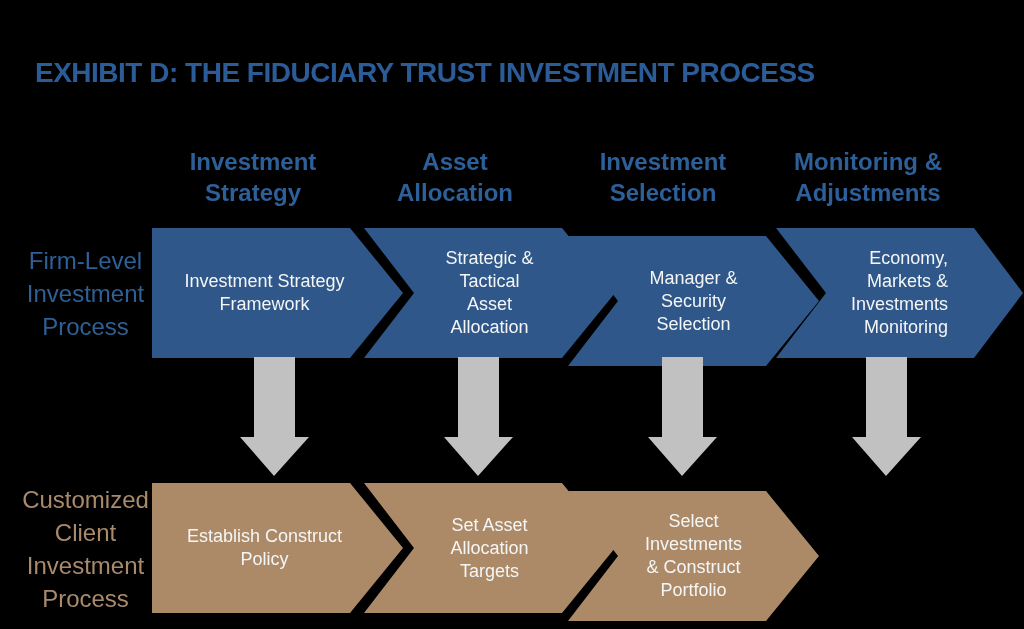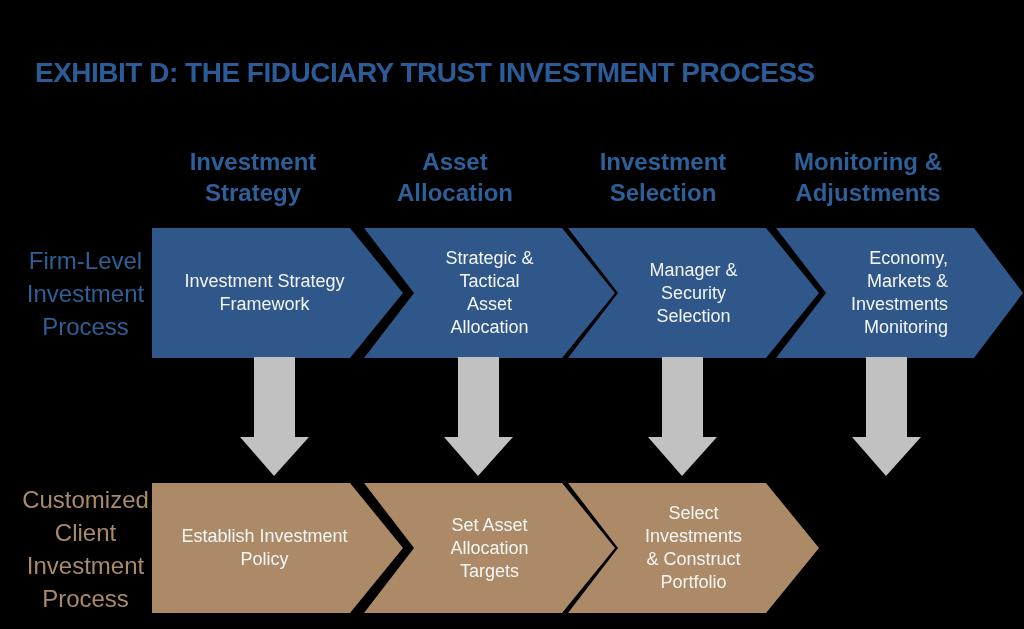--- a/index.html
+++ b/index.html
@@ -54,21 +54,21 @@
   }
   .chev-notch{
     clip-path:polygon(0 0,198px 0,251px 65px,198px 130px,0 130px,50px 65px);
   }
   .chev-last{
     width:247px;
     clip-path:polygon(0 0,198px 0,247px 65px,198px 130px,0 130px,50px 65px);
   }
   .chev-c0{left:152px;}
   .chev-c1{left:364px;}
-  .chev-c2{left:568px;}
+  .chev-c2{left:568px;margin-top:8px;}
   .chev-c3{left:776px;text-align:right;}
 
   .down-arrow{
     position:absolute;top:357px;width:69px;height:119px;
     background:var(--arrow-gray,#C1C1C1);
     clip-path:polygon(14px 0,55px 0,55px 80px,69px 80px,34px 119px,0 80px,14px 80px);
   }
   .arr0{left:240px;}
   .arr1{left:444px;}
   .arr2{left:648px;}
@@ -120,21 +120,21 @@
   <div class="down-arrow arr1"></div>
   <div class="down-arrow arr2"></div>
   <div class="down-arrow arr3"></div>
 
   <div class="row-label client">Customized
 Client
 Investment
 Process</div>
 
   <div class="chevron tan chev-first chev-c0">
-    <span>Establish Investment
+    <span>Establish Construct
 Policy</span>
   </div>
   <div class="chevron tan chev-notch chev-c1">
     <span>Set Asset
 Allocation
 Targets</span>
   </div>
   <div class="chevron tan chev-notch chev-c2">
     <span>Select
 Investments

